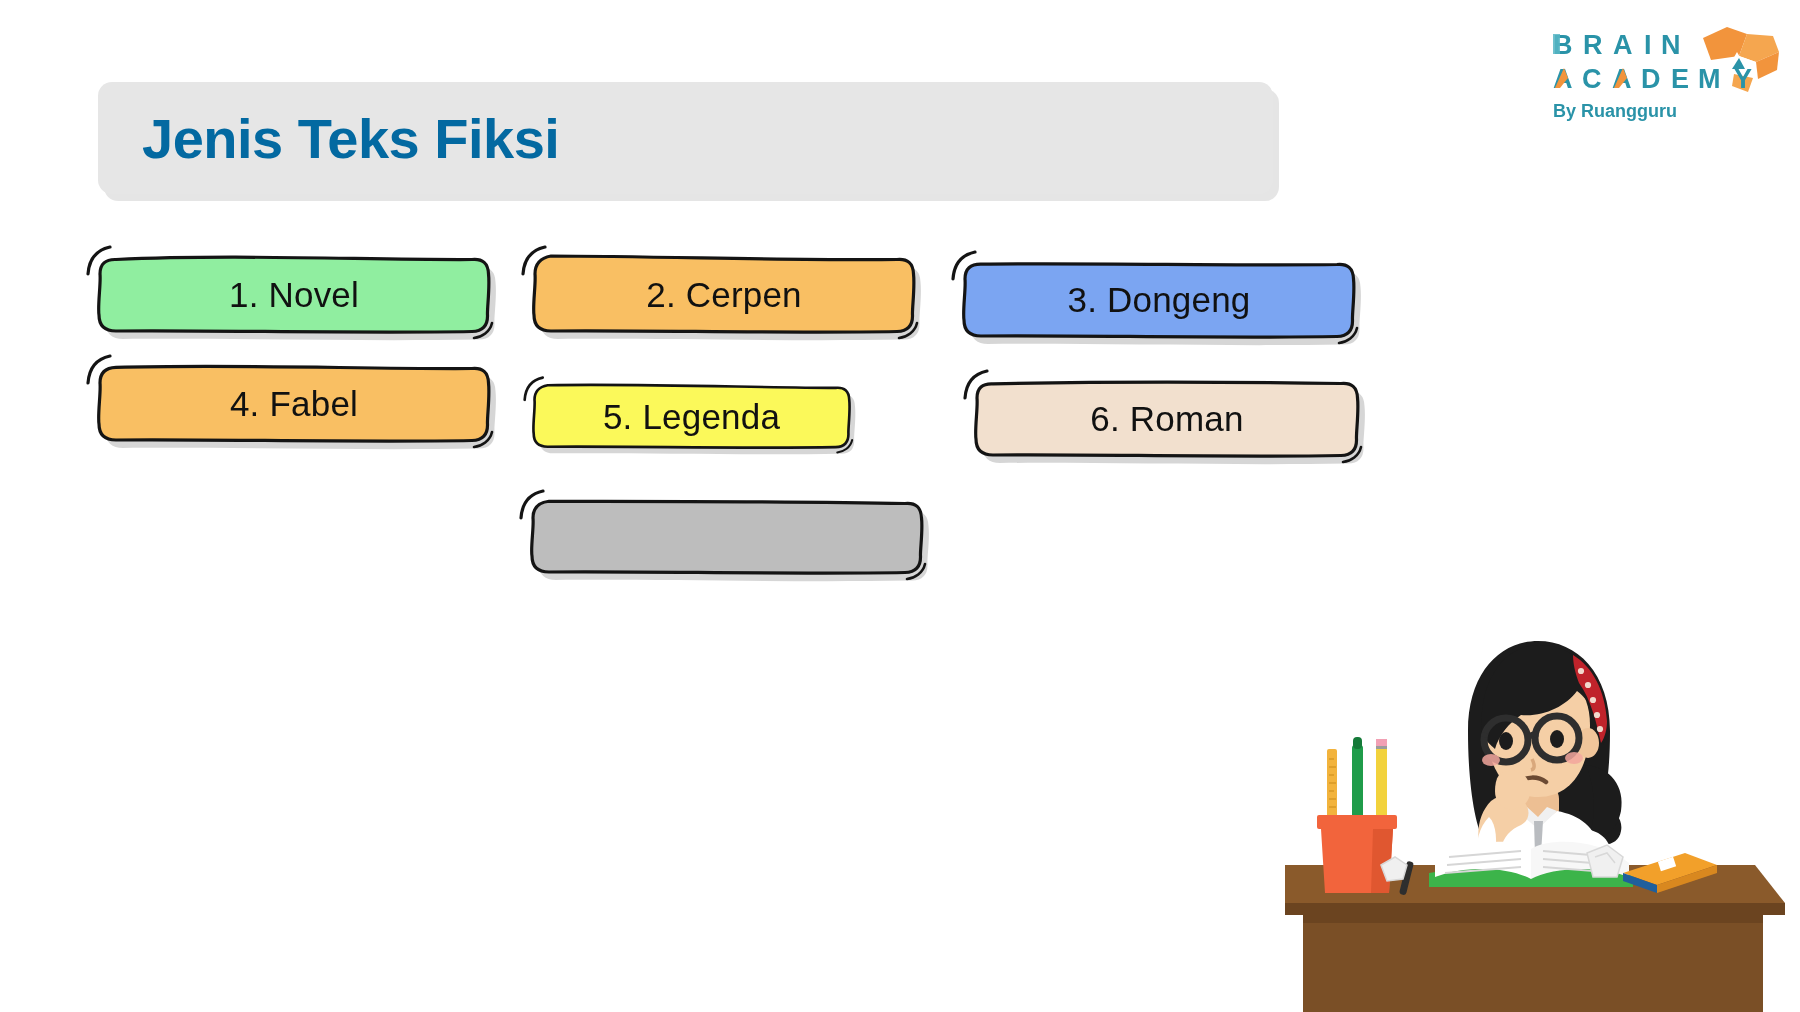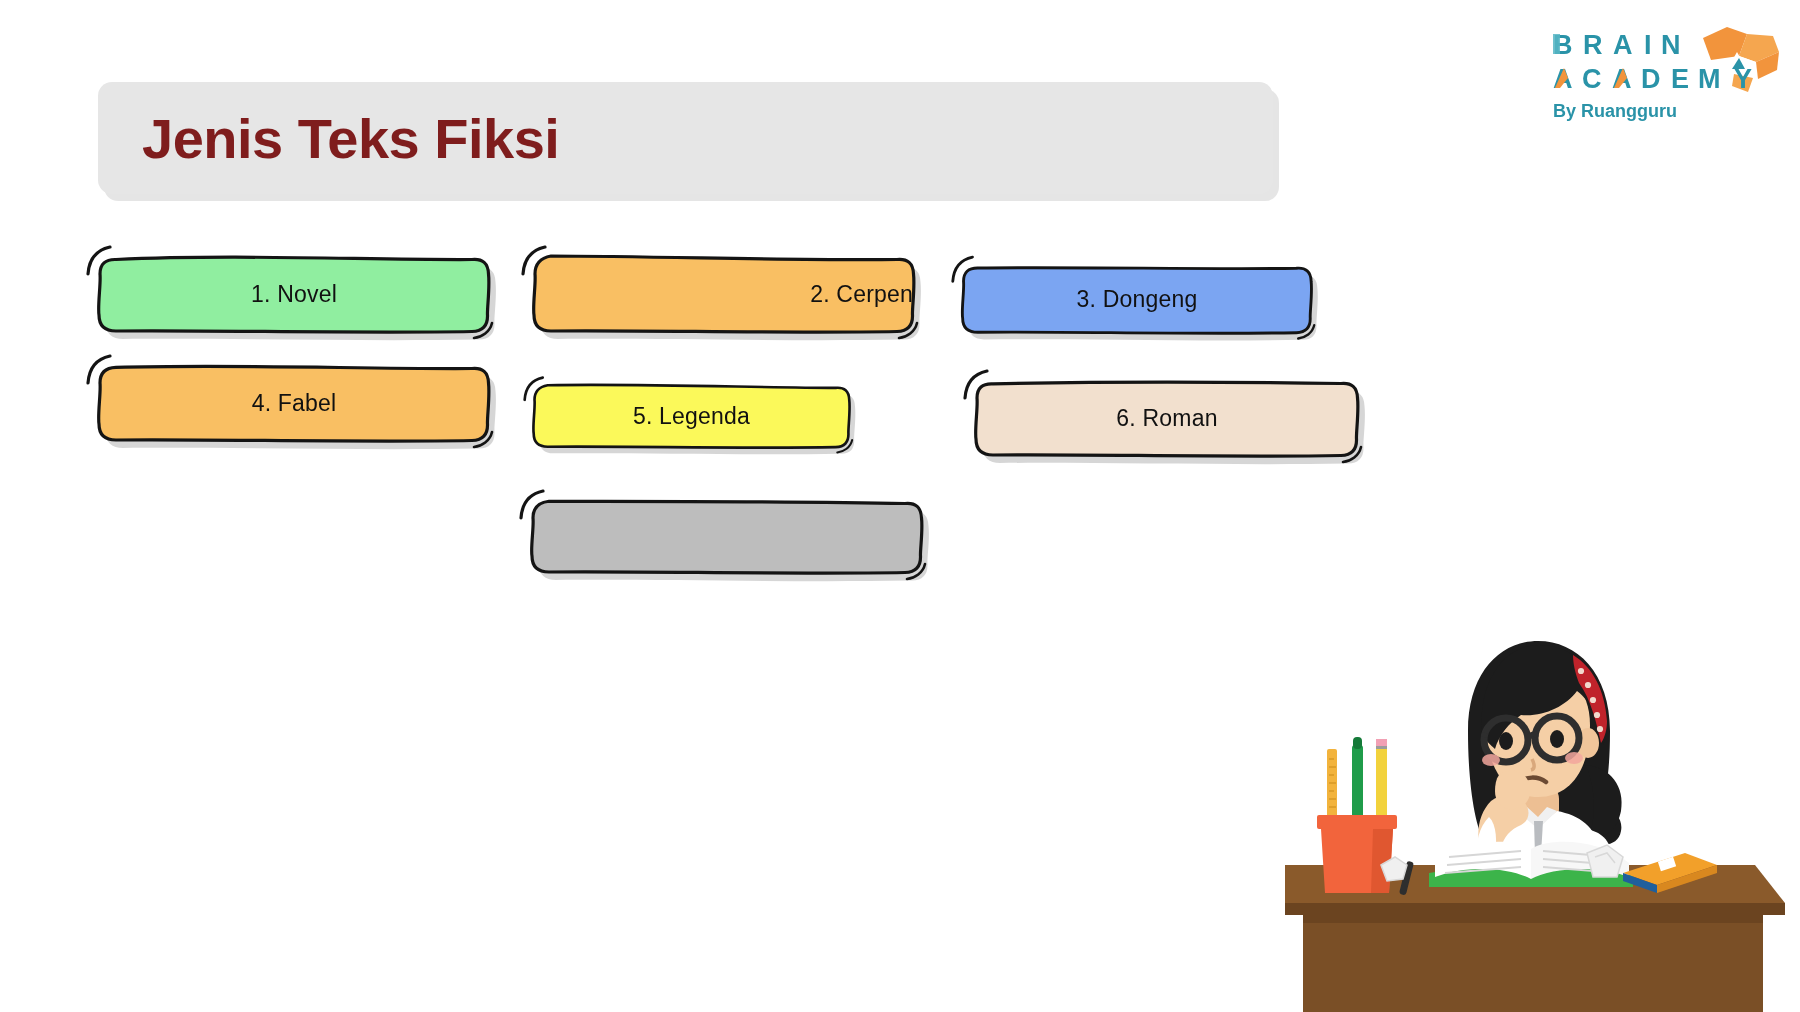--- a/index.html
+++ b/index.html
@@ -24,21 +24,21 @@
     border-radius: 14px;
     box-shadow: 6px 7px 0 0 rgba(0,0,0,0.10);
   }
   #title-text {
     position: absolute;
     left: 142px; top: 84px;
     width: 1100px; height: 108px;
     display: flex; align-items: center;
     font-size: 56px;
     font-weight: bold;
-    color: #7f1d1d;
+    color: #0369a1;
     letter-spacing: -0.5px;
     white-space: nowrap;
   }
 
   
   #logo {
     position: absolute;
     left: 1551px; top: 22px;
     width: 230px; height: 112px;
   }
@@ -54,21 +54,21 @@
     position: absolute;
     left: -14px; top: -14px;
     width: calc(100% + 30px);
     height: calc(100% + 30px);
     overflow: visible;
     pointer-events: none;
   }
   .chip-label {
     position: relative;
     z-index: 3;
-    font-size: 23px;
+    font-size: 35px;
     color: #111111;
     white-space: nowrap;
     letter-spacing: 0.2px;
   }
 
   
   #illustration {
     position: absolute;
     left: 1285px; top: 615px;
     width: 500px; height: 397px;
@@ -123,30 +123,30 @@
   <div id="chips-layer">
       <div class="chip" style="left: 100px; top: 258px; width: 388px; height: 73px;">
         <svg class="frame" viewBox="0 0 418 103">
           <path d="M 30 15.49141042435344 C 149.79999999999998 10.012617992733071, 285.59999999999997 16.1568795287764, 386 15.5 Q 402 14, 402.5 30 C 404 43.2, 401 65.1, 401.5 71 Q 402 87, 386 87.5 C 266.20000000000005 89.5, 130.39999999999998 86, 30 87 Q 13 87, 13 71 C 11.5 61.45, 15 39.55, 14 30 Q 14 15, 30 15.49141042435344 Z" transform="translate(7,8)" fill="rgba(0,0,0,0.16)" stroke="none"></path>
           <path d="M 30 15.49141042435344 C 149.79999999999998 10.012617992733071, 285.59999999999997 16.1568795287764, 386 15.5 Q 402 14, 402.5 30 C 404 43.2, 401 65.1, 401.5 71 Q 402 87, 386 87.5 C 266.20000000000005 89.5, 130.39999999999998 86, 30 87 Q 13 87, 13 71 C 11.5 61.45, 15 39.55, 14 30 Q 14 15, 30 15.49141042435344 Z" fill="#90eea0" stroke="#141414" stroke-width="3.2" stroke-linejoin="round"></path>
           <path d="M 2 30 C 3 16, 10 6, 24 3" fill="none" stroke="#141414" stroke-width="3.2" stroke-linecap="round"></path>
           <path d="M 388 94 C 396 93, 404 88, 406 79" fill="none" stroke="#141414" stroke-width="2.6" stroke-linecap="round"></path>
         </svg>
         <span class="chip-label">1. Novel</span>
       </div>
-      <div class="chip" style="left: 535px; top: 258px; width: 378px; height: 73px; justify-content: flex-end;">
+      <div class="chip" style="left: 535px; top: 258px; width: 378px; height: 73px;">
         <svg class="frame" viewBox="0 0 408 103">
           <path d="M 30 12.012617992733071 C 146.29999999999998 12.445779828200495, 278.59999999999997 16.887391338888207, 376 15.5 Q 392 14, 392.5 30 C 394 43.2, 391 65.1, 391.5 71 Q 392 87, 376 87.5 C 259.70000000000005 89.5, 127.39999999999999 86, 30 87 Q 13 87, 13 71 C 11.5 61.45, 15 39.55, 14 30 Q 14 15, 30 12.012617992733071 Z" transform="translate(7,8)" fill="rgba(0,0,0,0.16)" stroke="none"></path>
           <path d="M 30 12.012617992733071 C 146.29999999999998 12.445779828200495, 278.59999999999997 16.887391338888207, 376 15.5 Q 392 14, 392.5 30 C 394 43.2, 391 65.1, 391.5 71 Q 392 87, 376 87.5 C 259.70000000000005 89.5, 127.39999999999999 86, 30 87 Q 13 87, 13 71 C 11.5 61.45, 15 39.55, 14 30 Q 14 15, 30 12.012617992733071 Z" fill="#f9bf63" stroke="#141414" stroke-width="3.2" stroke-linejoin="round"></path>
           <path d="M 2 30 C 3 16, 10 6, 24 3" fill="none" stroke="#141414" stroke-width="3.2" stroke-linecap="round"></path>
           <path d="M 378 94 C 386 93, 394 88, 396 79" fill="none" stroke="#141414" stroke-width="2.6" stroke-linecap="round"></path>
         </svg>
         <span class="chip-label">2. Cerpen</span>
       </div>
-      <div class="chip" style="left: 965px; top: 263px; width: 344px; height: 73px;">
+      <div class="chip" style="left: 965px; top: 263px; width: 388px; height: 73px;">
         <svg class="frame" viewBox="0 0 418 103">
           <path d="M 30 15.156879528776399 C 149.79999999999998 13.887391338888209, 285.59999999999997 16.922305449004234, 386 15.5 Q 402 14, 402.5 30 C 404 43.2, 401 65.1, 401.5 71 Q 402 87, 386 87.5 C 266.20000000000005 89.5, 130.39999999999998 86, 30 87 Q 13 87, 13 71 C 11.5 61.45, 15 39.55, 14 30 Q 14 15, 30 15.156879528776399 Z" transform="translate(7,8)" fill="rgba(0,0,0,0.16)" stroke="none"></path>
           <path d="M 30 15.156879528776399 C 149.79999999999998 13.887391338888209, 285.59999999999997 16.922305449004234, 386 15.5 Q 402 14, 402.5 30 C 404 43.2, 401 65.1, 401.5 71 Q 402 87, 386 87.5 C 266.20000000000005 89.5, 130.39999999999998 86, 30 87 Q 13 87, 13 71 C 11.5 61.45, 15 39.55, 14 30 Q 14 15, 30 15.156879528776399 Z" fill="#7ba5f2" stroke="#141414" stroke-width="3.2" stroke-linejoin="round"></path>
           <path d="M 2 30 C 3 16, 10 6, 24 3" fill="none" stroke="#141414" stroke-width="3.2" stroke-linecap="round"></path>
           <path d="M 388 94 C 396 93, 404 88, 406 79" fill="none" stroke="#141414" stroke-width="2.6" stroke-linecap="round"></path>
         </svg>
         <span class="chip-label">3. Dongeng</span>
       </div>
       <div class="chip" style="left: 100px; top: 367px; width: 388px; height: 73px;">
         <svg class="frame" viewBox="0 0 418 103">

